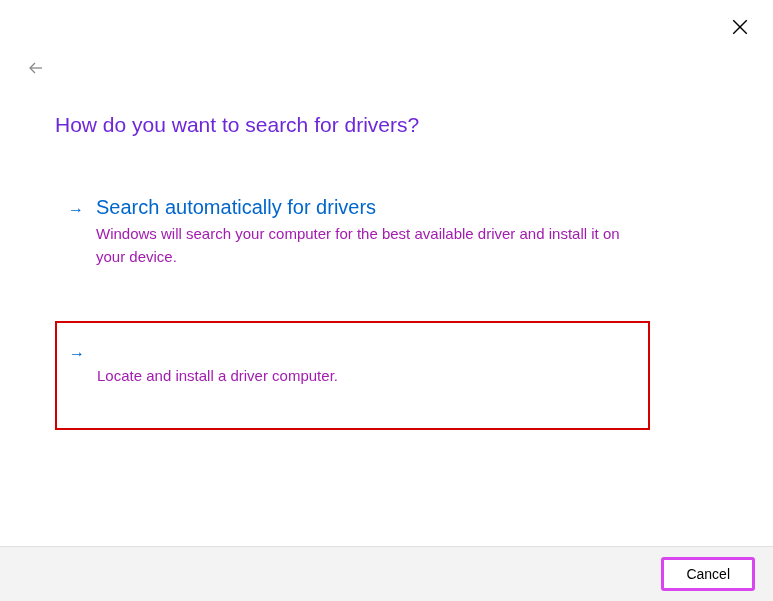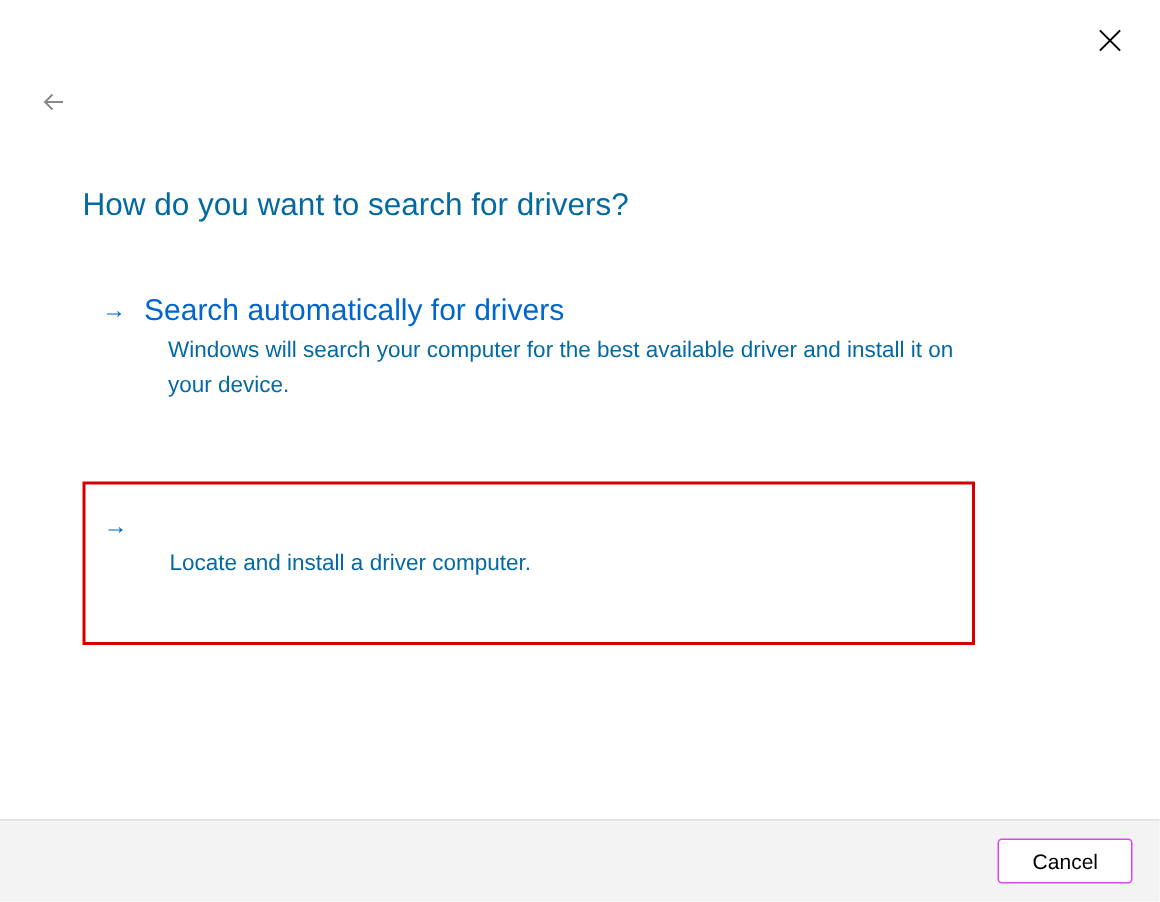--- a/index.html
+++ b/index.html
@@ -55,23 +55,22 @@
     .header-title {
       font-size: 15px;
       color: #000;
       font-weight: 400;
     }
     .main-heading {
       position: absolute;
       top: 113px;
       left: 55px;
       font-size: 21px;
-      color: #0369a1;
+      color: #6d28d9;
       font-weight: 400;
-      margin-top: 12px;
     }
     .options {
       position: absolute;
       top: 185px;
       left: 55px;
       width: 595px;
     }
     .option {
       padding: 10px 12px 12px 12px;
       margin-bottom: 20px;
@@ -94,41 +93,41 @@
       width: 18px;
       flex-shrink: 0;
     }
     .option-title {
       font-size: 20px;
       color: #0066cc;
       font-weight: 400;
     }
     .option-desc {
       font-size: 15px;
-      color: #0369a1;
-      margin-left: 44px;
+      color: #a21caf;
+      margin-left: 28px;
       margin-top: 4px;
       line-height: 1.5;
     }
     .footer {
       position: absolute;
       bottom: 0;
       left: 0;
       right: 0;
       height: 55px;
       background: #f3f3f3;
       border-top: 1px solid #e0e0e0;
       display: flex;
       align-items: center;
       justify-content: flex-end;
       padding-right: 18px;
     }
     .cancel-btn {
       background: #fff;
-      border: 1px solid #d946ef;
+      border: 3px solid #d946ef;
       border-radius: 3px;
       padding: 6px 22px;
       font-size: 14px;
       font-family: inherit;
       cursor: pointer;
       text-align: right;
     }
   </style>
 </head>
 <body>

